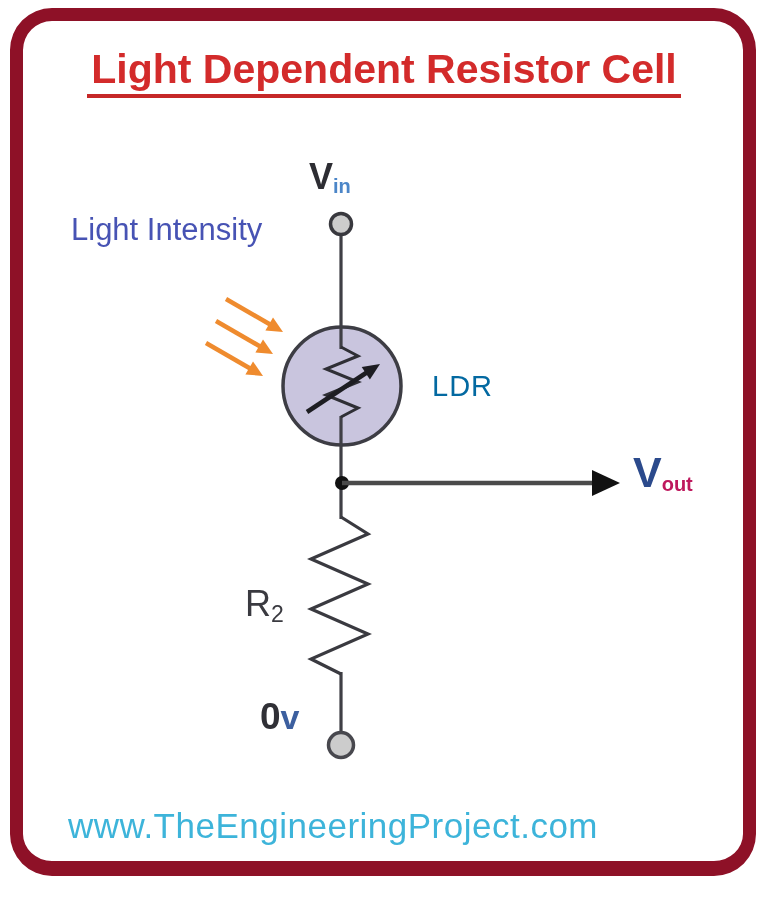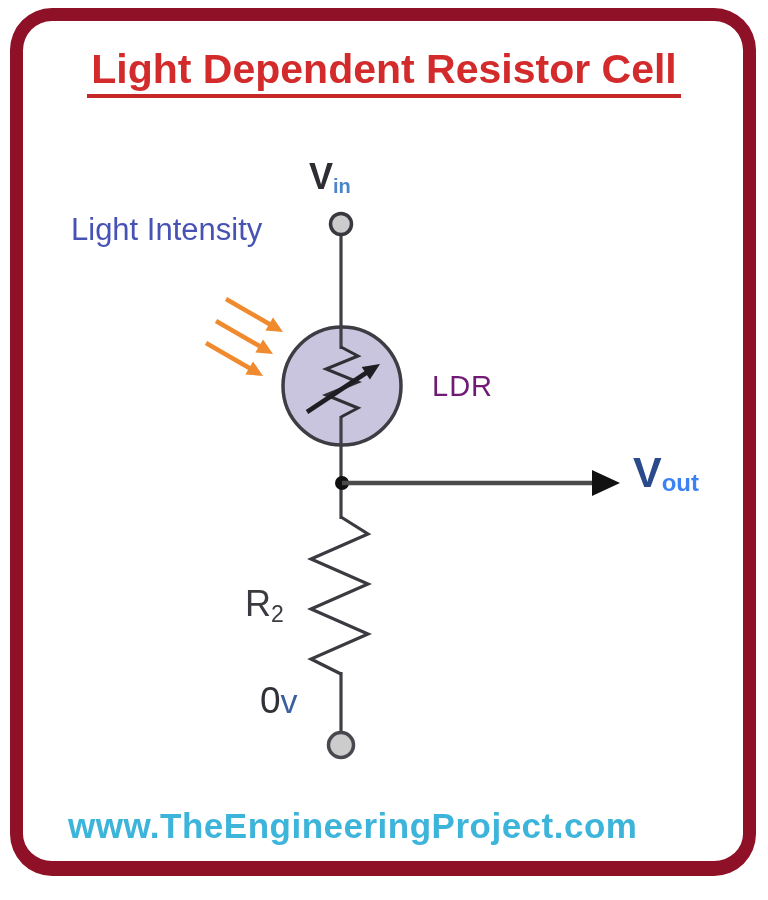--- a/index.html
+++ b/index.html
@@ -9,28 +9,28 @@
          box-sizing:border-box;border:13px solid #8e1127;
          border-bottom-width:15px;border-radius:42px;background:#ffffff;}
   .title-wrap{position:absolute;left:0;right:0;top:46px;text-align:center;}
   .title{display:inline-block;font-size:41px;font-weight:bold;color:#d32b2b;
          border-bottom:4px solid #c62828;padding:0 4px 1px 4px;letter-spacing:0px;}
   .svg-layer{position:absolute;left:0;top:0;width:768px;height:900px;}
   .lbl{position:absolute;white-space:nowrap;}
   .vin-lbl{left:309px;top:156px;color:#2d2d33;font-size:36px;font-weight:600;}
   .vin-lbl sub{font-size:20px;color:#4c86c8;font-weight:700;vertical-align:-4px;margin-top:15px;}
   .li-lbl{left:71px;top:212px;color:#4753b4;font-size:31px;font-weight:500;text-align:center;}
-  .ldr-lbl{left:432px;top:370px;color:#701a75;font-size:29px;font-weight:500;letter-spacing:1px;}
+  .ldr-lbl{left:432px;top:370px;color:#0369a1;font-size:29px;font-weight:500;letter-spacing:1px;}
   .vout-lbl{left:633px;top:448px;color:#2b4a8c;font-size:43px;font-weight:600;}
-  .vout-lbl sub{font-size:24px;color:#3b82f6;font-weight:700;vertical-align:-4px;}
+  .vout-lbl sub{font-size:20px;color:#be185d;font-weight:700;vertical-align:-4px;}
   .r2-lbl{left:245px;top:583px;color:#3a3a40;font-size:36px;font-weight:500;text-align:center;}
   .r2-lbl sub{font-size:23px;vertical-align:-6px;}
-  .zero-lbl{left:260px;top:680px;font-size:37px;font-weight:400;color:#303036;}
+  .zero-lbl{left:260px;top:696px;font-size:37px;font-weight:700;color:#303036;}
   .zero-lbl .volt{font-size:34px;color:#3c5f9f;}
-  .site-lbl{left:68px;top:806px;font-size:35px;color:#3db4da;letter-spacing:0.5px;font-weight:bold;}
+  .site-lbl{left:68px;top:806px;font-size:35px;color:#3db4da;letter-spacing:0.5px;}
 </style>
 </head>
 <body>
 
 <div class="frame"></div>
 
 <div class="title-wrap">
   <span class="title">Light Dependent Resistor Cell</span>
 </div>
 

